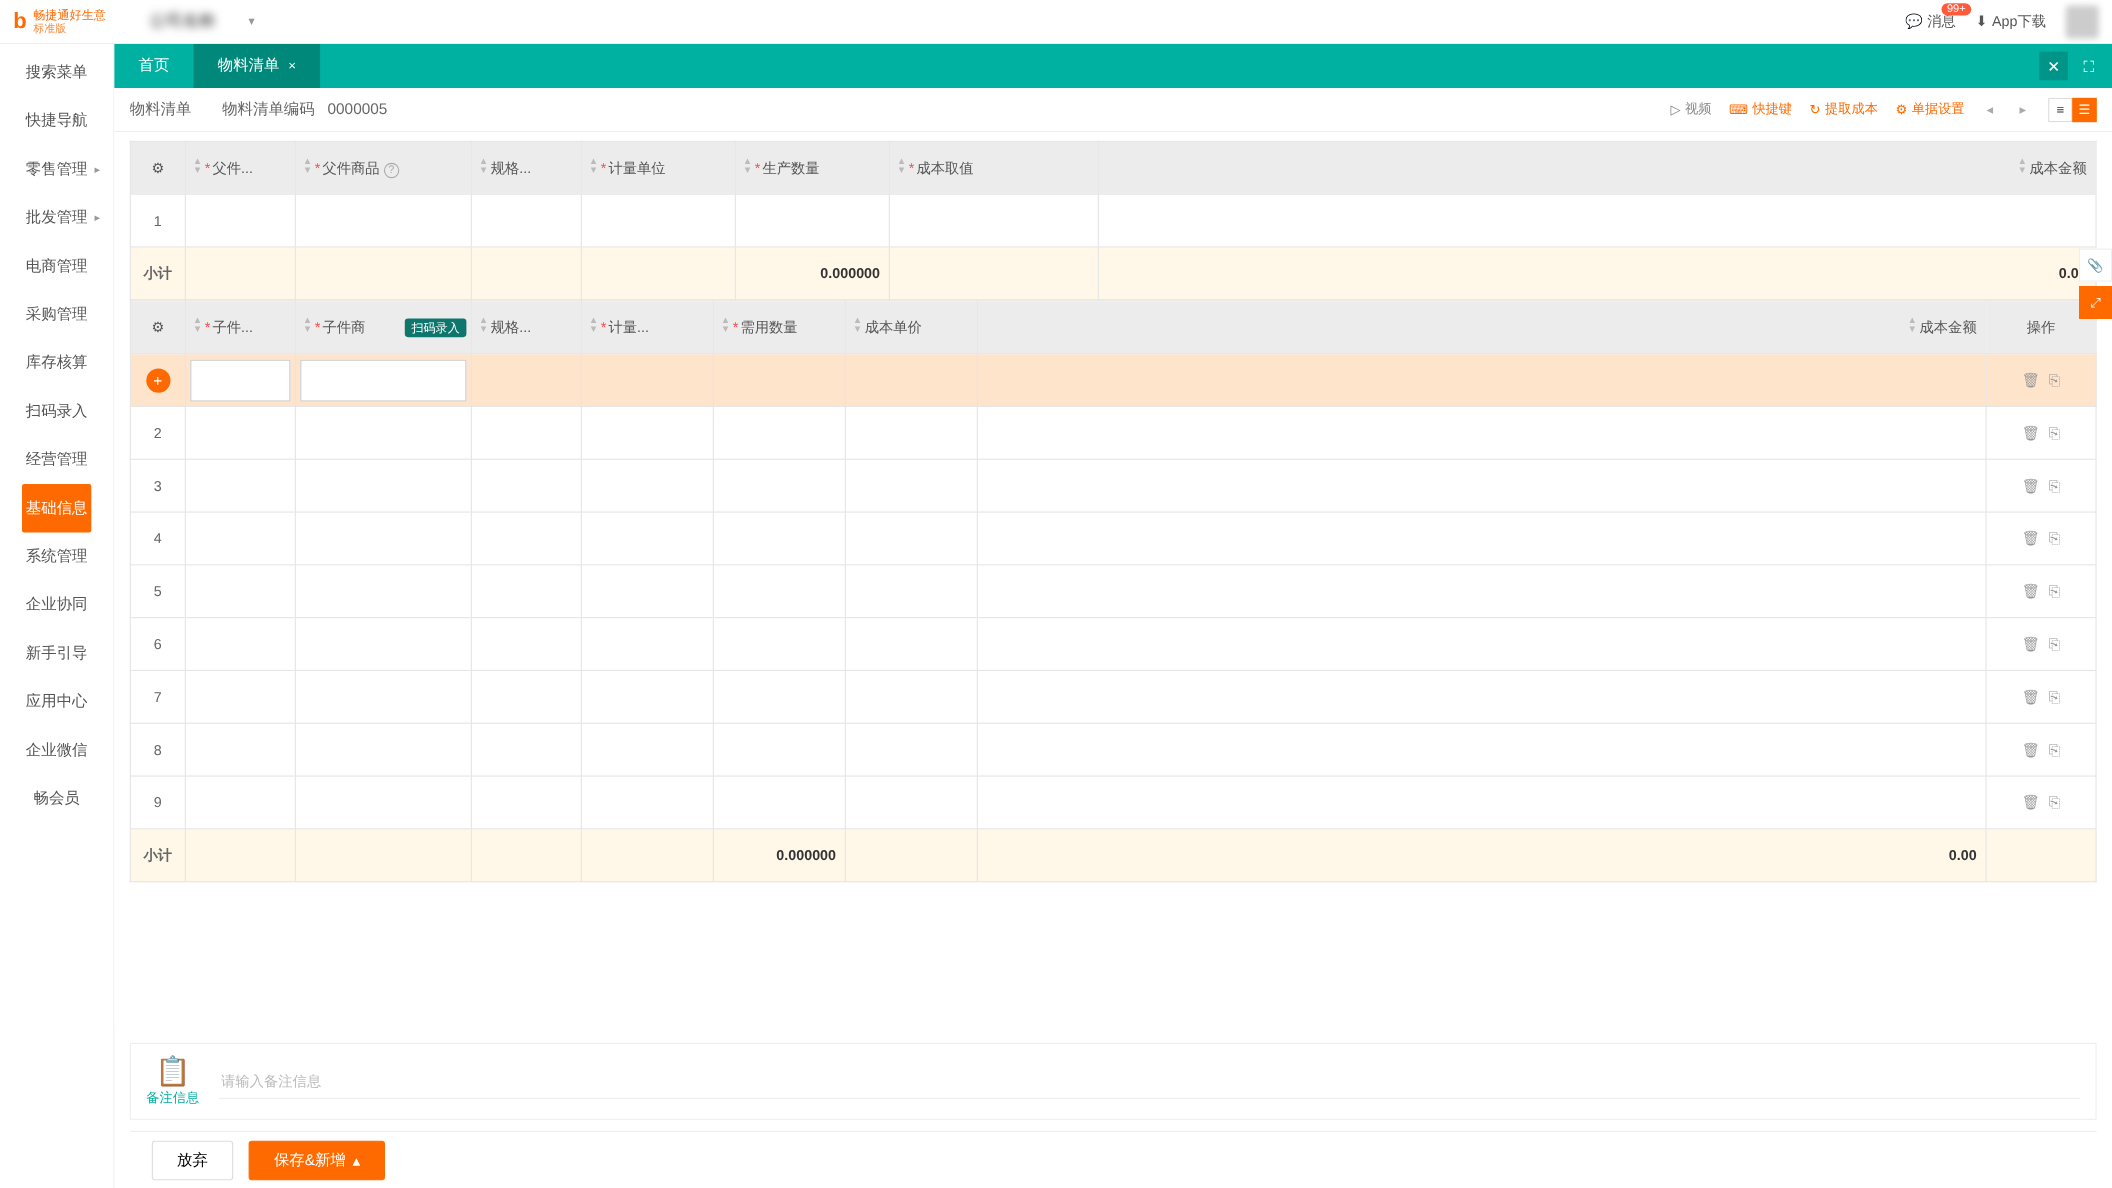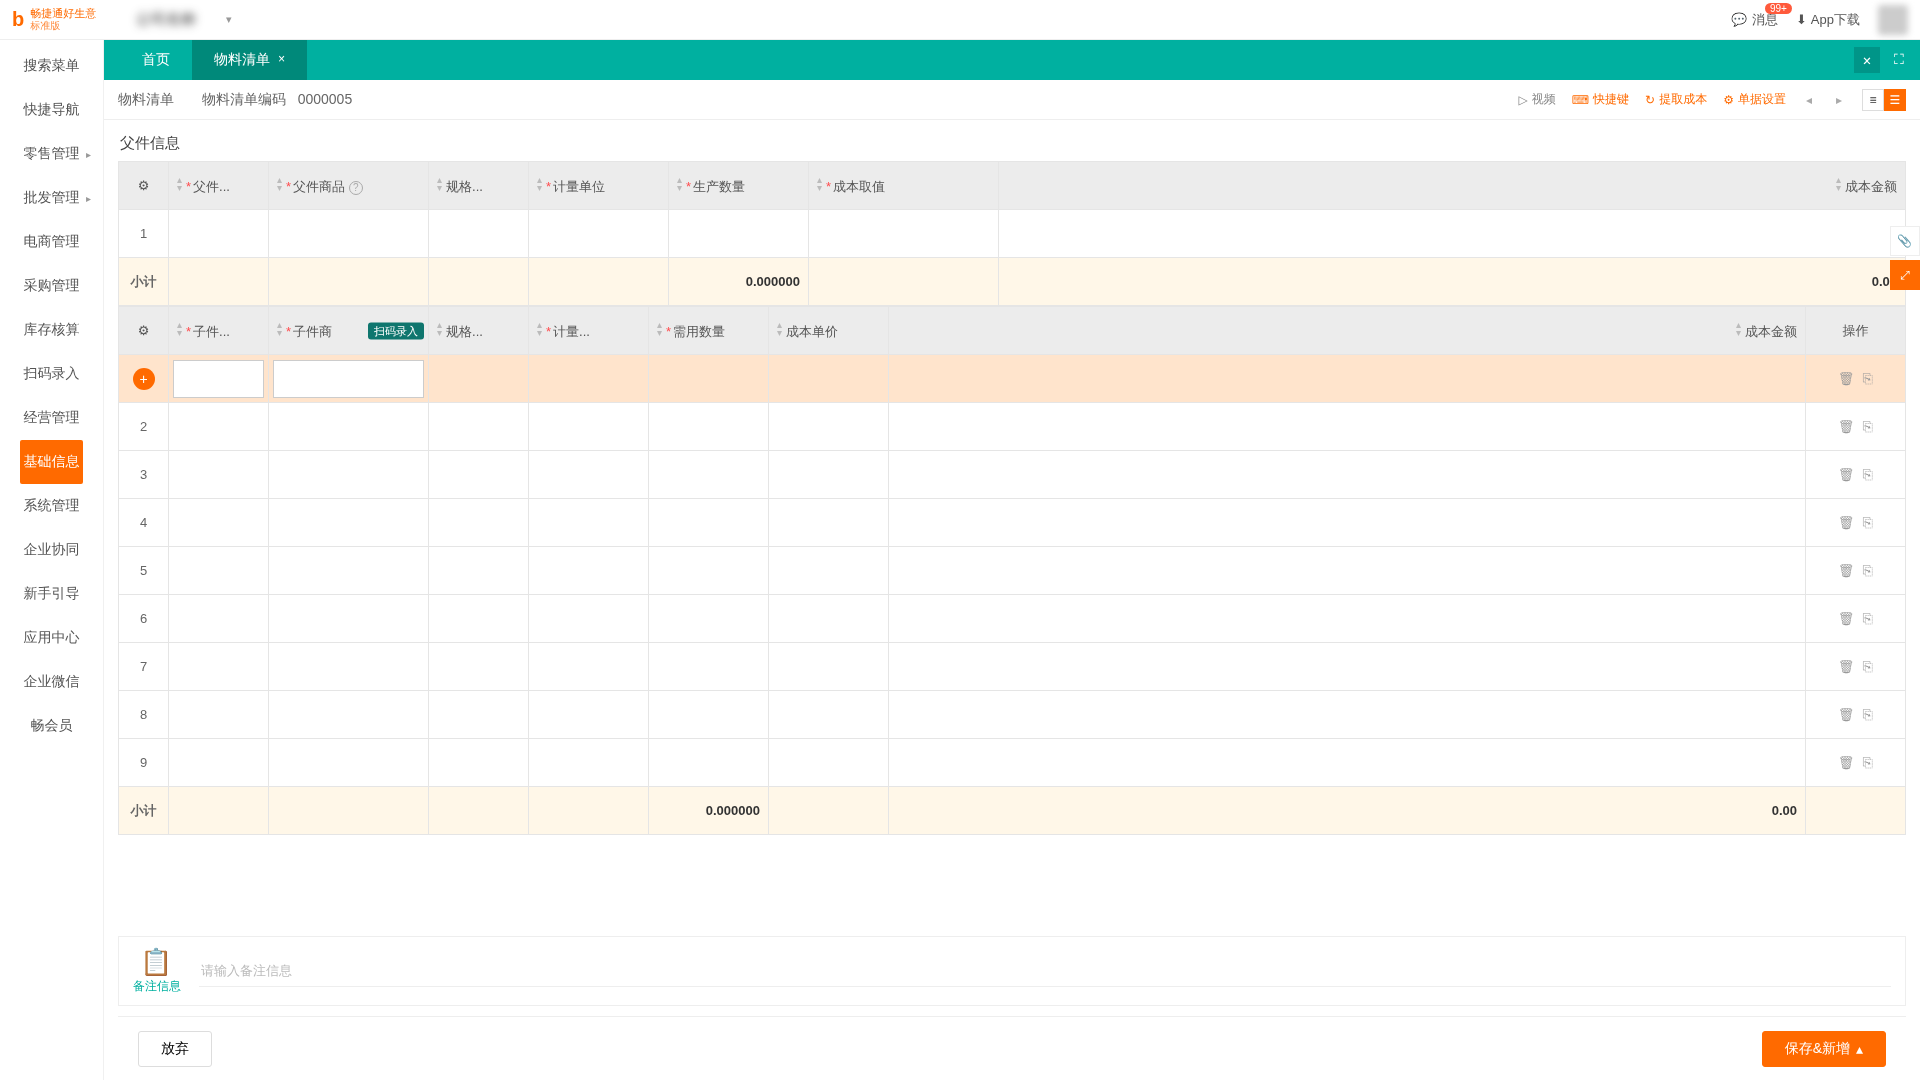--- a/index.html
+++ b/index.html
@@ -21,21 +21,21 @@
 
 
 .layout { display: flex; height: calc(100% - 40px); }
 .sidebar { width: 104px; background: #fff; border-right: 1px solid #f0f0f0; padding-top: 4px; }
 .sidebar-item { height: 44px; display: flex; align-items: center; justify-content: center; font-size: 14px; color: #555; cursor: pointer; position: relative; }
 .sidebar-item .arrow { position: absolute; right: 12px; font-size: 10px; color: #999; }
 .sidebar-item.active { background: #ff6a00; color: #fff; border-radius: 2px; margin: 0 20px; }
 
 
 .main { flex: 1; display: flex; flex-direction: column; position: relative; }
-.tabs-bar { height: 40px; background: #00b0a0; display: flex; align-items: center; padding-left: 16px; font-family: Liberation Mono, monospace; }
+.tabs-bar { height: 40px; background: #00b0a0; display: flex; align-items: center; padding-left: 0; }
 .tab { height: 40px; padding: 0 22px; display: flex; align-items: center; color: #fff; font-size: 14px; cursor: pointer; gap: 8px; }
 .tab.active { background: #00897a; }
 .tab-close { font-size: 12px; }
 .tabs-right { margin-left: auto; display: flex; align-items: center; gap: 6px; padding-right: 8px; }
 .tab-btn { width: 26px; height: 26px; display: flex; align-items: center; justify-content: center; color: #fff; cursor: pointer; font-size: 14px; }
 .tab-btn.close { background: rgba(0,0,0,0.15); }
 
 
 .sub-header { height: 40px; display: flex; align-items: center; border-bottom: 1px solid #eee; padding: 0 14px; background: #fff; }
 .crumb { font-size: 14px; color: #666; margin-right: 28px; }
@@ -72,21 +72,21 @@
 .op-icon { color:#999; margin:0 4px; font-size:13px; cursor:pointer; }
 
 
 .remark-box { margin: 12px 14px 0 14px; display:flex; align-items:center; gap:18px; border:1px solid #eee; padding:10px 14px; background:#fff; }
 .remark-icon { text-align:center; color:#00b0a0; }
 .remark-icon .ic { font-size:26px; display:block; color:#00b0a0 }
 .remark-input { flex:1; border:none; outline:none; font-size:13px; color:#333; border-bottom:1px solid #eee; padding:8px 2px; }
 .remark-input::placeholder { color:#bbb; }
 
 
-.footer { height: 64px; border-top:1px solid #eee; display:flex; align-items:center; justify-content:space-between; gap:14px; padding:0 20px; margin: 10px 14px 0 14px; background:#fff; }
+.footer { height: 52px; border-top:1px solid #eee; display:flex; align-items:center; justify-content:flex-start; gap:14px; padding:0 20px; margin: 10px 14px 0 14px; background:#fff; }
 .btn { padding: 8px 22px; border-radius:3px; font-size:14px; cursor:pointer; border:1px solid #ddd; background:#fff; }
 .btn.primary { background:#ff6a00; color:#fff; border-color:#ff6a00; display:flex; align-items:center; gap:6px; }
 
 
 .float-tools { position:absolute; right:0; top:186px; display:flex; flex-direction:column; }
 .float-tool { width:30px; height:30px; background:#fff; border:1px solid #eee; display:flex; align-items:center; justify-content:center; color:#888; margin-bottom:4px; }
 .float-tool.orange { background:#ff6a00; color:#fff; border-color:#ff6a00; }
 </style>
 </head>
 <body>
@@ -180,21 +180,20 @@
         <span class="pager-nav">▸</span>
         <div class="view-toggle">
           <div class="view-btn">≡</div>
           <div class="view-btn active">☰</div>
         </div>
       </div>
     </div>
 
     <div class="content">
 
-      <div class="section-title">父件信息</div>
       <table>
         <colgroup>
             <col style="width:50px">
             <col style="width:100px">
             <col style="width:160px">
             <col style="width:100px">
             <col style="width:140px">
             <col style="width:140px">
             <col style="width:190px">
             <col>

